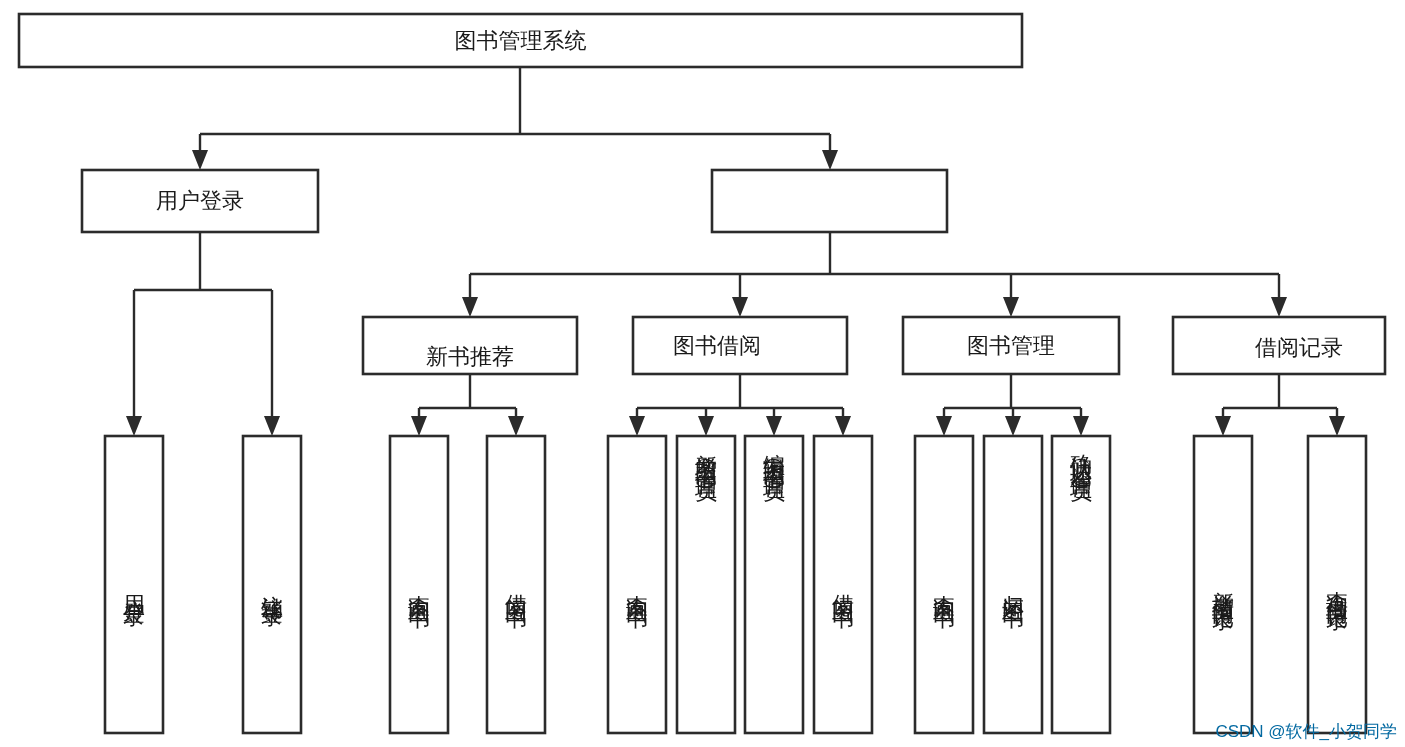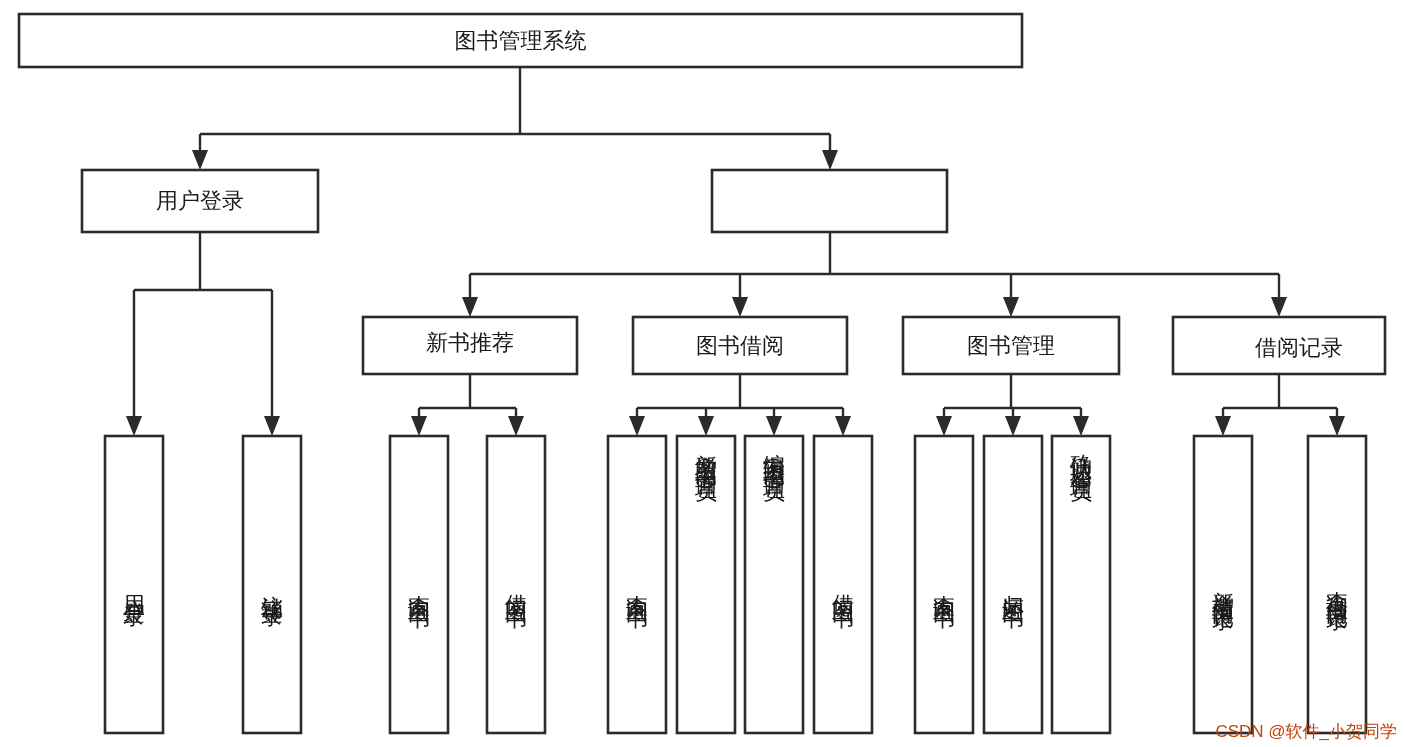--- a/index.html
+++ b/index.html
@@ -42,21 +42,21 @@
   .arrow-head {
     fill: #2b2b2b;
     stroke: none;
   }
   .watermark {
     position: absolute;
     right: 8px;
     bottom: 4px;
     font-family: "Liberation Sans", "DejaVu Sans", sans-serif;
     font-size: 17px;
-    color: #c2410c;
+    color: #0369a1;
     white-space: nowrap;
     user-select: none;
   }
   .vlabel-wrap {
     position: absolute;
     display: flex;
     align-items: center;
     justify-content: center;
     pointer-events: none;
   }
@@ -196,25 +196,25 @@
 
   <div class="hlabel-wrap" style="left:19px; top:14px; width:1003px; height:53px;text-align:right;">
     <span class="hlabel-text">图书管理系统</span>
   </div>
 
   <div class="hlabel-wrap" style="left:82px; top:170px; width:236px; height:62px;">
     <span class="hlabel-text">用户登录</span>
   </div>
 
 
-  <div class="hlabel-wrap" style="left:363px; top:314px; width:214px; height:57px;justify-content:center;">
+  <div class="hlabel-wrap" style="left:363px; top:328px; width:214px; height:57px;justify-content:center;">
     <span class="hlabel-text">新书推荐</span>
   </div>
 
-  <div class="hlabel-wrap" style="left:633px; top:317px; width:214px; height:57px;">
+  <div class="hlabel-wrap" style="left:610px; top:317px; width:214px; height:57px;">
     <span class="hlabel-text">图书借阅</span>
   </div>
 
   <div class="hlabel-wrap" style="left:903px; top:317px; width:216px; height:57px;">
     <span class="hlabel-text">图书管理</span>
   </div>
 
   <div class="hlabel-wrap" style="left:1173px; top:306px; width:252px; height:57px;align-items:flex-end;">
     <span class="hlabel-text">借阅记录</span>
   </div>

